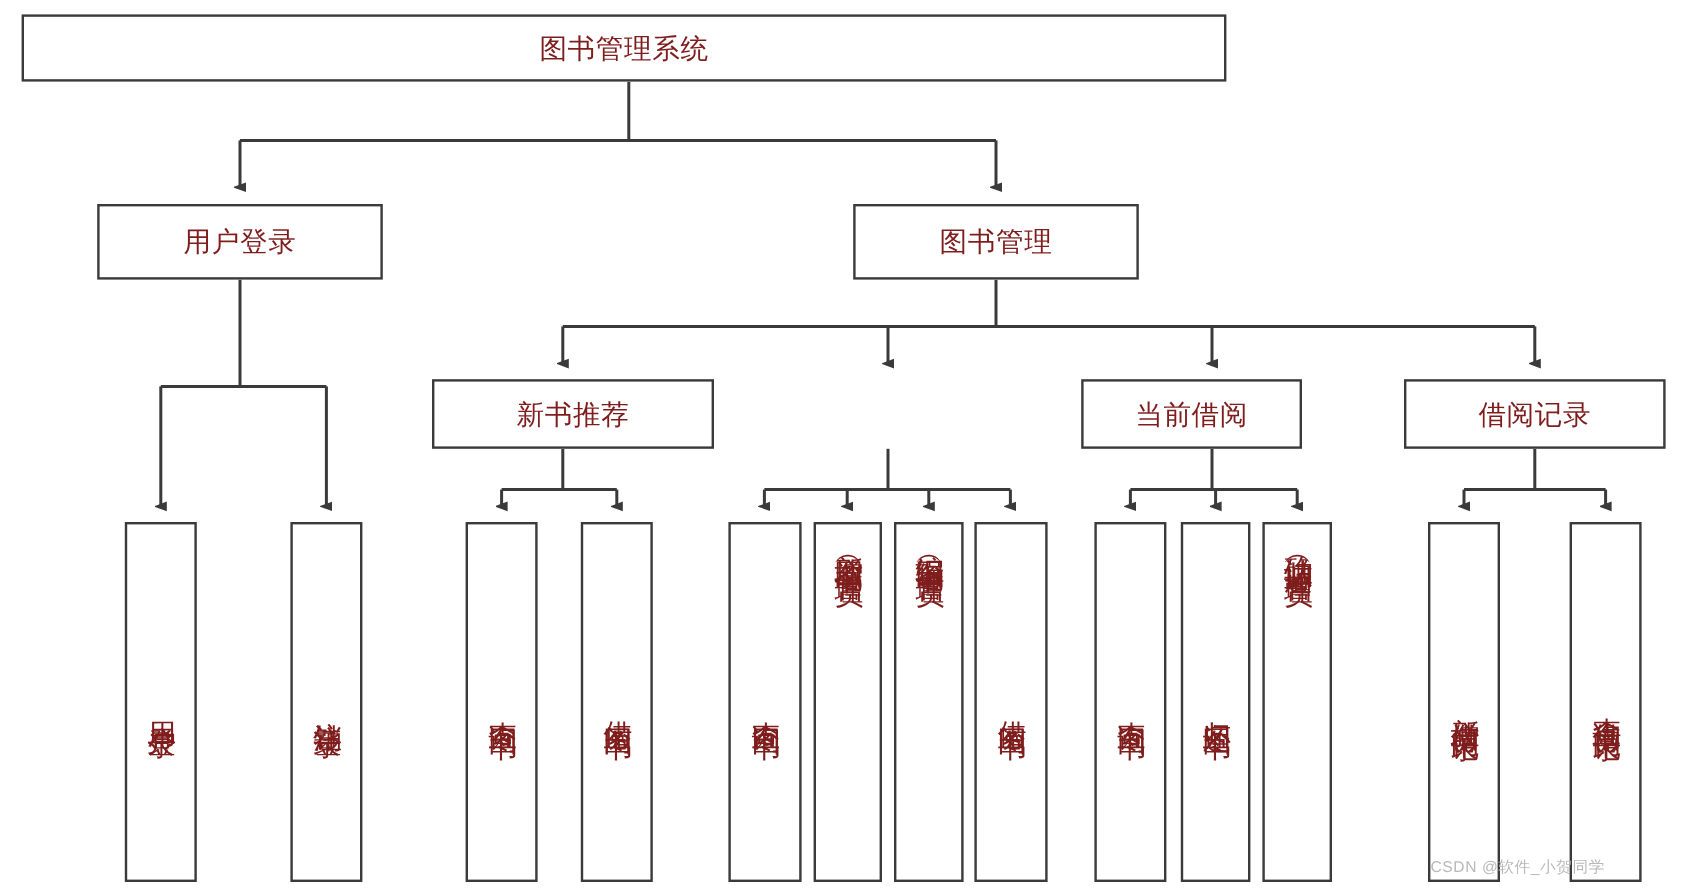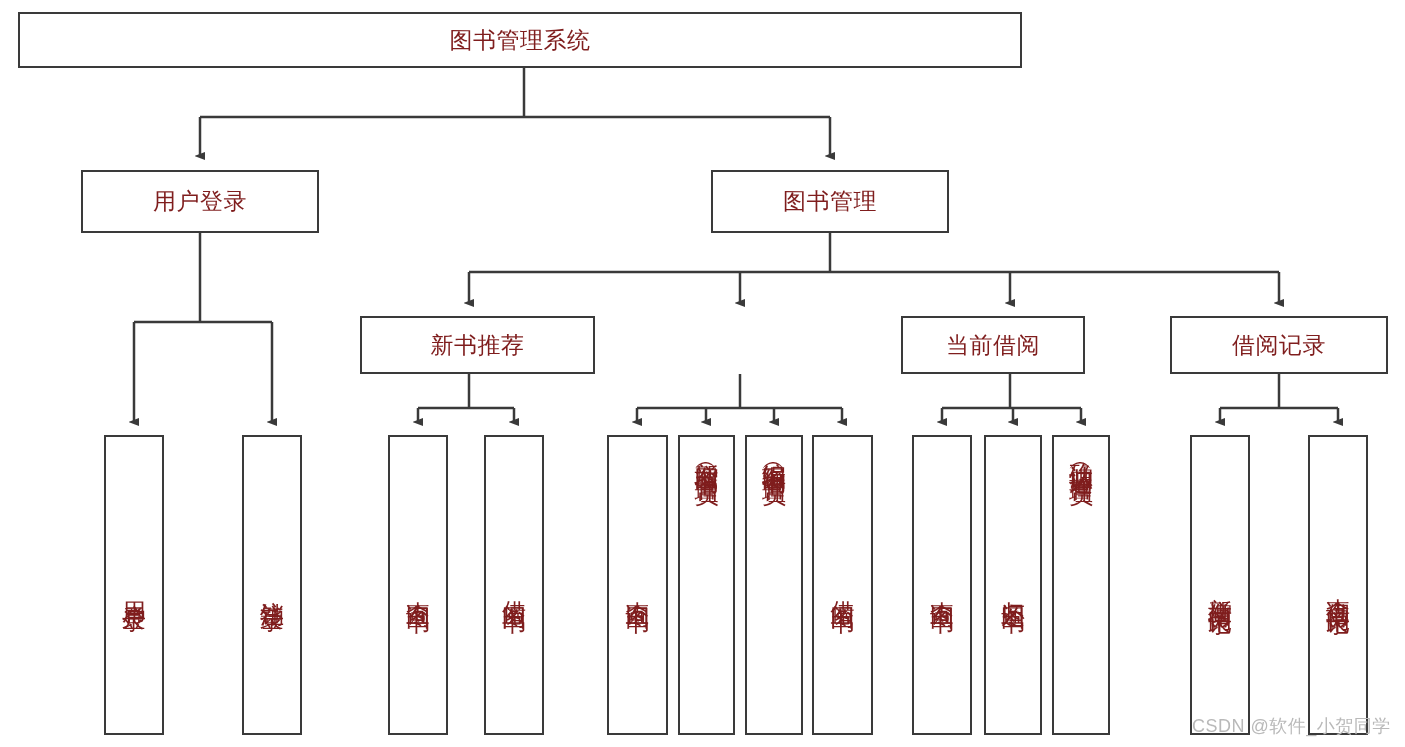--- a/index.html
+++ b/index.html
@@ -62,21 +62,21 @@
     font-size: 24px;
     line-height: 1.0;
     letter-spacing: 3px;
     white-space: nowrap;
   }
   .node.vert.align-top {
     align-items: flex-start;
   }
   .watermark {
     position: absolute;
-    font-size: 18px;
+    font-size: 13px;
     color: #b9b9b9;
     white-space: nowrap;
     letter-spacing: 0.5px;
   }
 </style>
 </head>
 <body>
 
 <div id="canvas">
 

